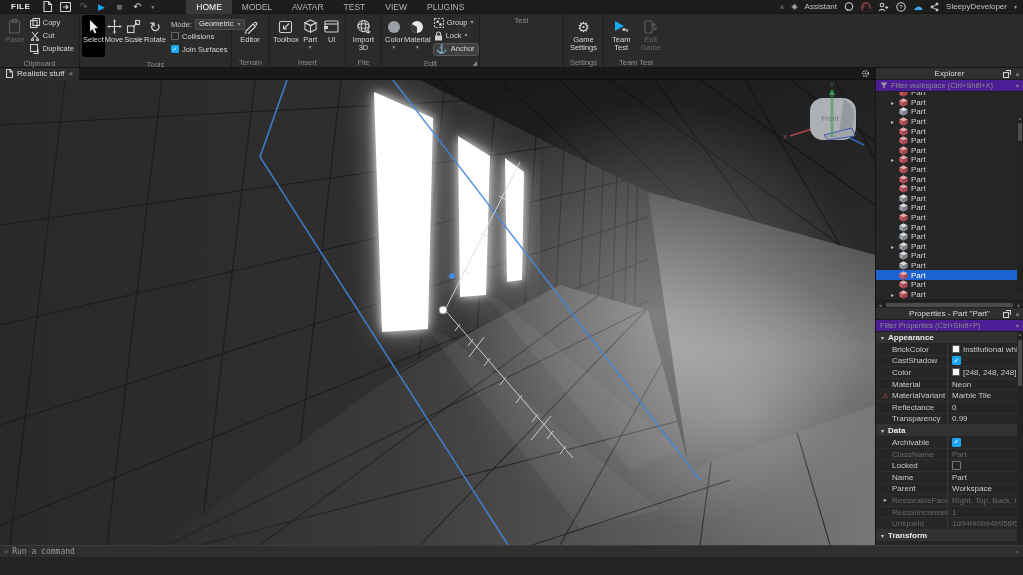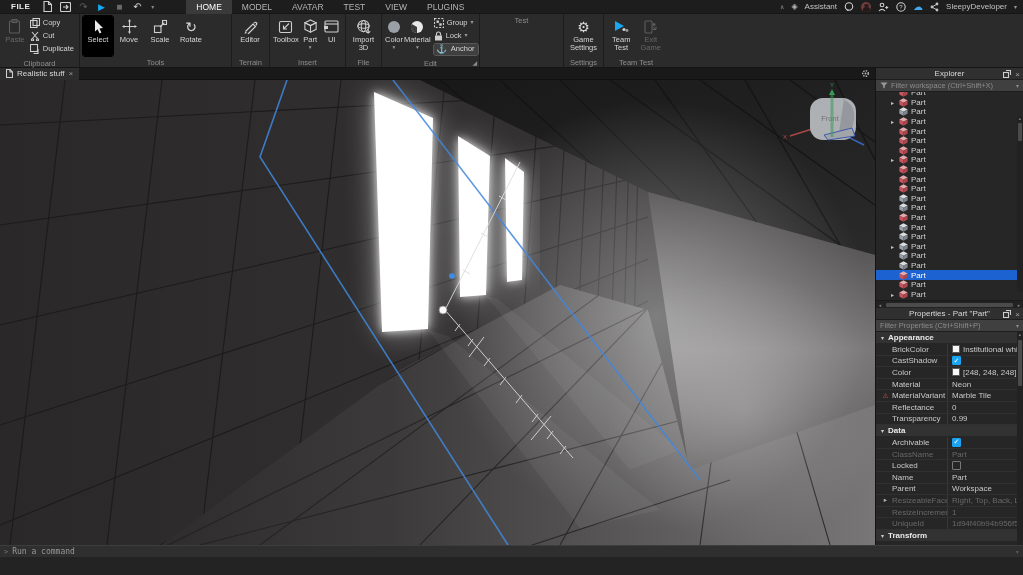--- a/index.html
+++ b/index.html
@@ -59,21 +59,21 @@
   .vtab{height:12px;background:#2e2d2d;display:flex;align-items:center;gap:4px;padding:0 6px;font-size:8px;color:#d8d8d8}
   .vtab .x{color:#9a9a9a;font-size:8px}
   .strip-gear{margin-left:auto;margin-right:5px;display:flex;align-items:center}
   .viewport{position:relative;width:875px;height:465px;background:#2a2828}
 
   
   .side{width:148px;display:flex;flex-direction:column;border-left:1px solid #141414;background:#262626}
   .panel-title{height:12px;background:#303030;display:flex;align-items:center;justify-content:center;position:relative;
                font-size:8px;color:#d9d9d9;border-bottom:1px solid #1e1e1e}
   .pt-icons{position:absolute;right:3px;top:0;height:12px;display:flex;align-items:center;gap:4px;color:#a5a5a5;font-size:8px}
-  .filter-row{height:12px;background:#404040;border-bottom:1px solid #1e1e1e;display:flex;align-items:center;gap:3px;
+  .filter-row{height:12px;background:#4c1d95;border-bottom:1px solid #1e1e1e;display:flex;align-items:center;gap:3px;
               padding:0 4px;font-size:7.5px;color:#8b8b8b;white-space:nowrap;overflow:hidden}
   .filter-row .dd{margin-left:auto;font-size:6px;color:#8a8a8a}
   .explorer{height:240px;display:flex;flex-direction:column;position:relative}
   .etree{flex:1;overflow:hidden;position:relative;padding-top:0}
   .etree-inner{margin-top:-4px}
   .erow{display:flex;align-items:center;gap:3px;height:9.6px;padding-left:13px;font-size:8px;color:#cfcfcf;white-space:nowrap}
   .erow.selected{background:#1c62d1;color:#fff}
   .earrow{width:7px;font-size:6px;color:#c0c0c0;text-align:center}
   .cube{flex:0 0 auto}
   .cube.red .t{fill:#e2a9ac}.cube.red .l{fill:#c9565e}.cube.red .r{fill:#a8474e}
@@ -257,20 +257,37 @@
                 <rect x="9.5" y="1.5" width="4" height="4" class="icon-stroke"></rect>
                 <path d="M7,8 L10.5,4.5" class="icon-stroke"></path>
                 <polygon points="11.5,3.5 9,4 10.9,6" fill="#cfcfcf"></polygon>
               </svg>
           </span>
           <span>Scale</span>
         </div>
         <div class="bigbtn">
           <span class="bi glyph-i big">↻</span>
           <span>Rotate</span>
+        </div>
+        <div class="colstack" style="padding-left:4px">
+          <div class="mode-row">
+            <span>Mode:</span>
+            <span class="dropdown">
+                <span>Geometric</span>
+                <span class="caret-d">▾</span>
+              </span>
+          </div>
+          <div class="smallbtn">
+            <span class="rcb"></span>
+            <span>Collisions</span>
+          </div>
+          <div class="smallbtn">
+            <span class="rcb on">✓</span>
+            <span>Join Surfaces</span>
+          </div>
         </div>
       </div>
       <div class="glabel">Tools</div>
     </div>
 
     <div class="rgroup" style="width:38px">
       <div class="gitems" style="">
         <div class="bigbtn">
           <span class="bi">
             <svg width="15" height="15" viewBox="0 0 15 15">

